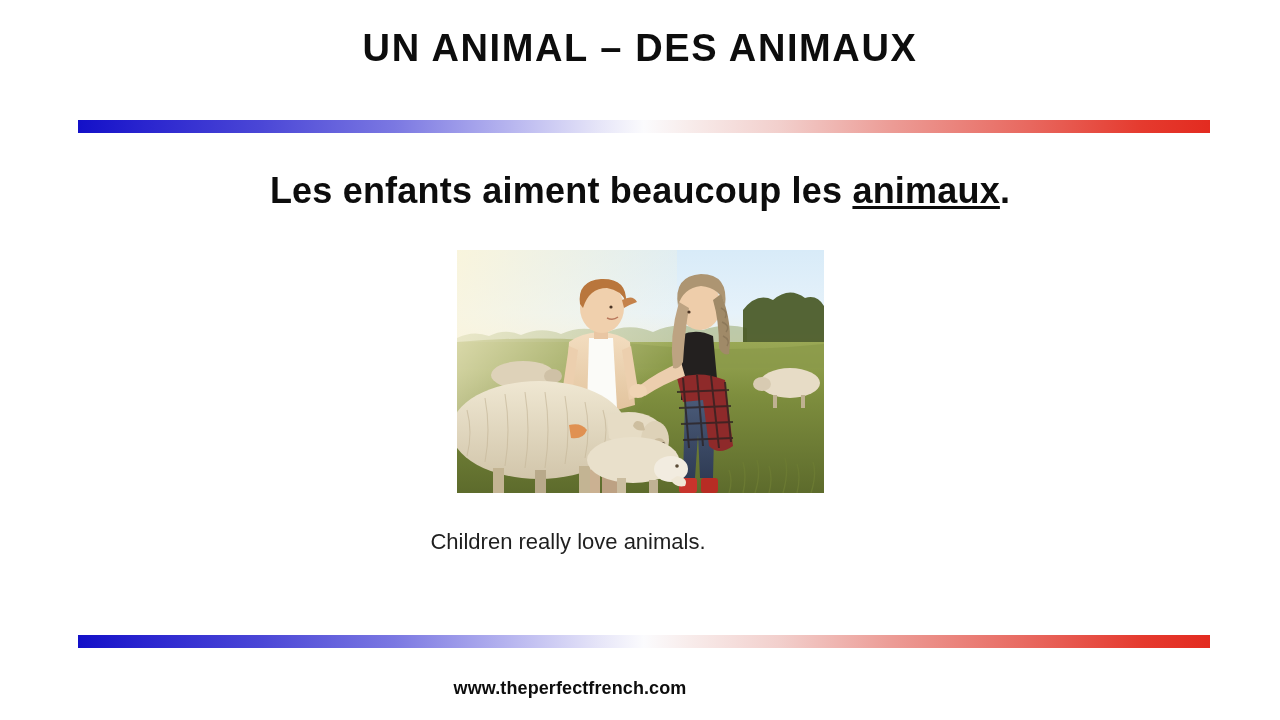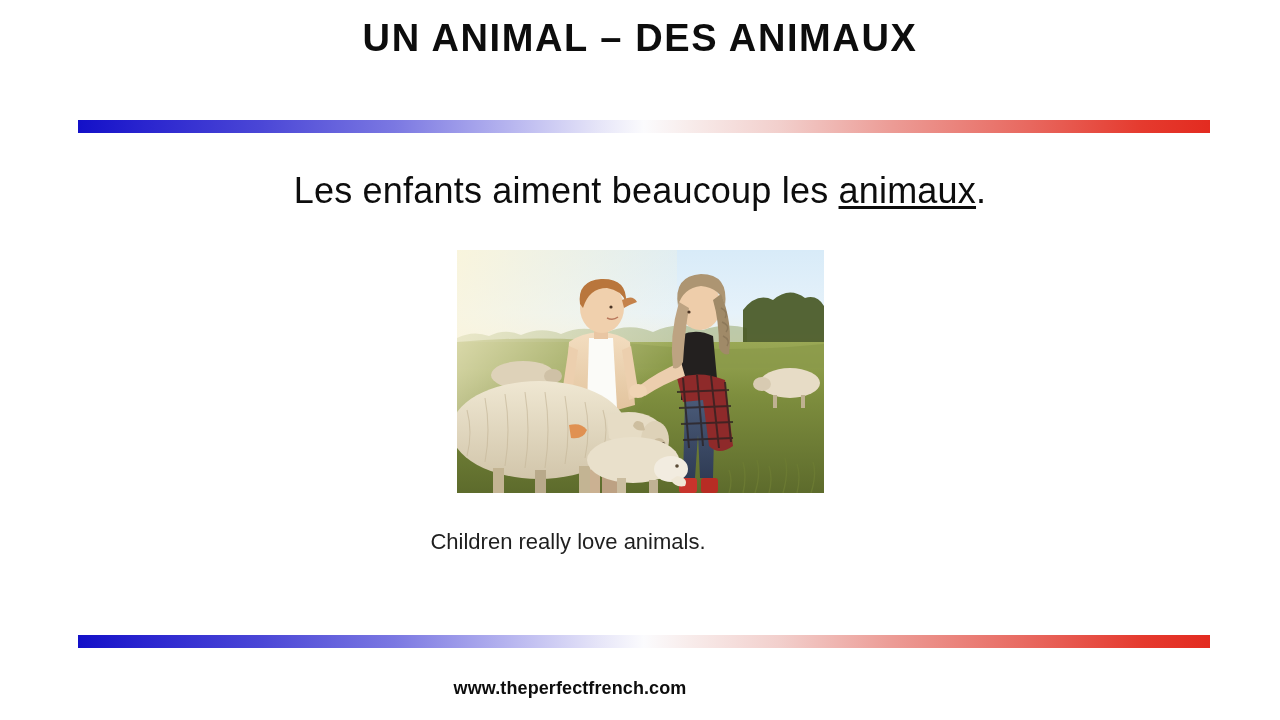--- a/index.html
+++ b/index.html
@@ -23,21 +23,21 @@
   
   .header {
     position: absolute;
     top: 0;
     left: 0;
     width: 1280px;
     text-align: center;
   }
 
   .title {
-    margin-top: 17px;
+    margin-top: 27px;
     font-size: 38px;
     font-weight: bold;
     letter-spacing: 1.6px;
     color: #0d0d0d;
     line-height: 1.12;
     white-space: nowrap;
   }
 
   .subtitle {
     margin-top: 6px;
@@ -77,21 +77,21 @@
   }
 
   
   .sentence {
     position: absolute;
     top: 170px;
     left: 0;
     width: 1280px;
     text-align: center;
     font-size: 36px;
-    font-weight: normal;
+    font-weight: bold;
     color: #0d0d0d;
     letter-spacing: 0.2px;
     white-space: nowrap;
   }
   .sentence .highlight {
     text-decoration: underline;
     text-underline-offset: 3px;
     text-decoration-thickness: 3px;
   }
 

